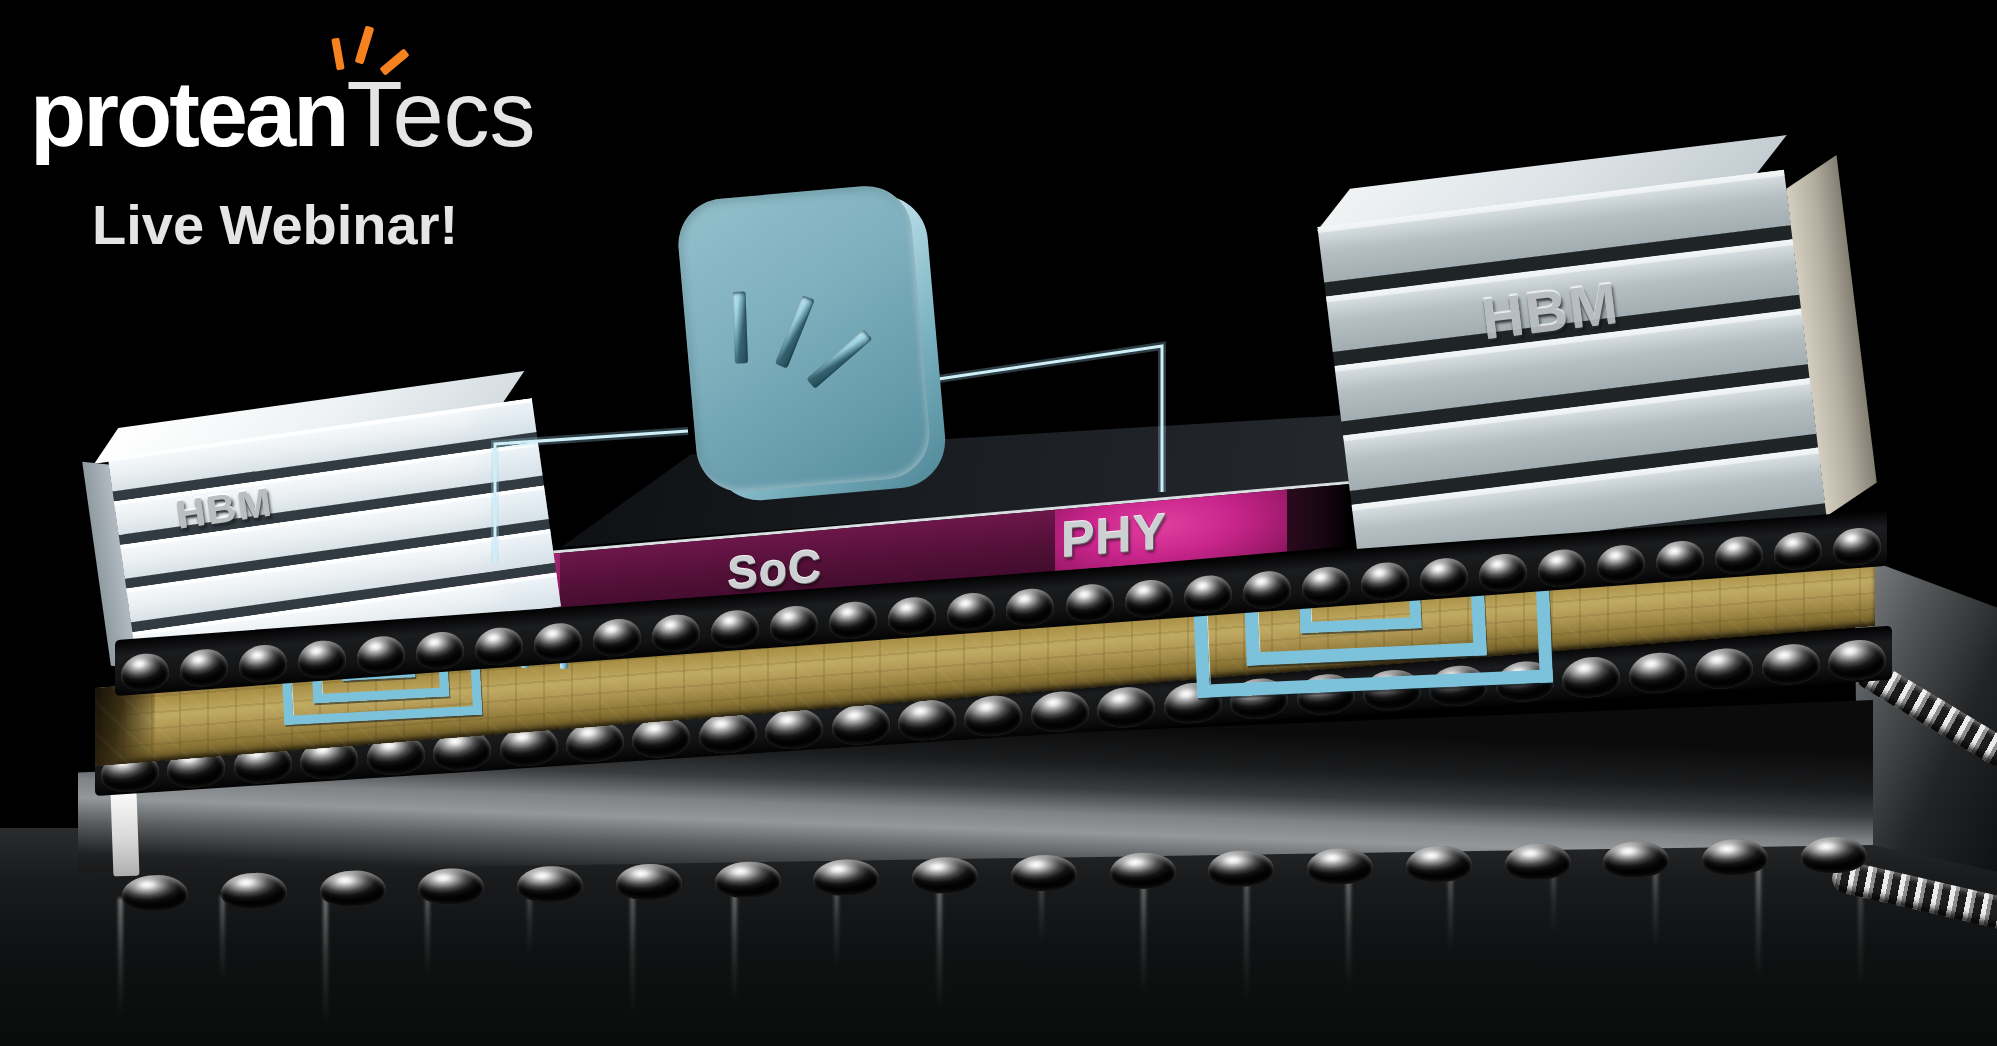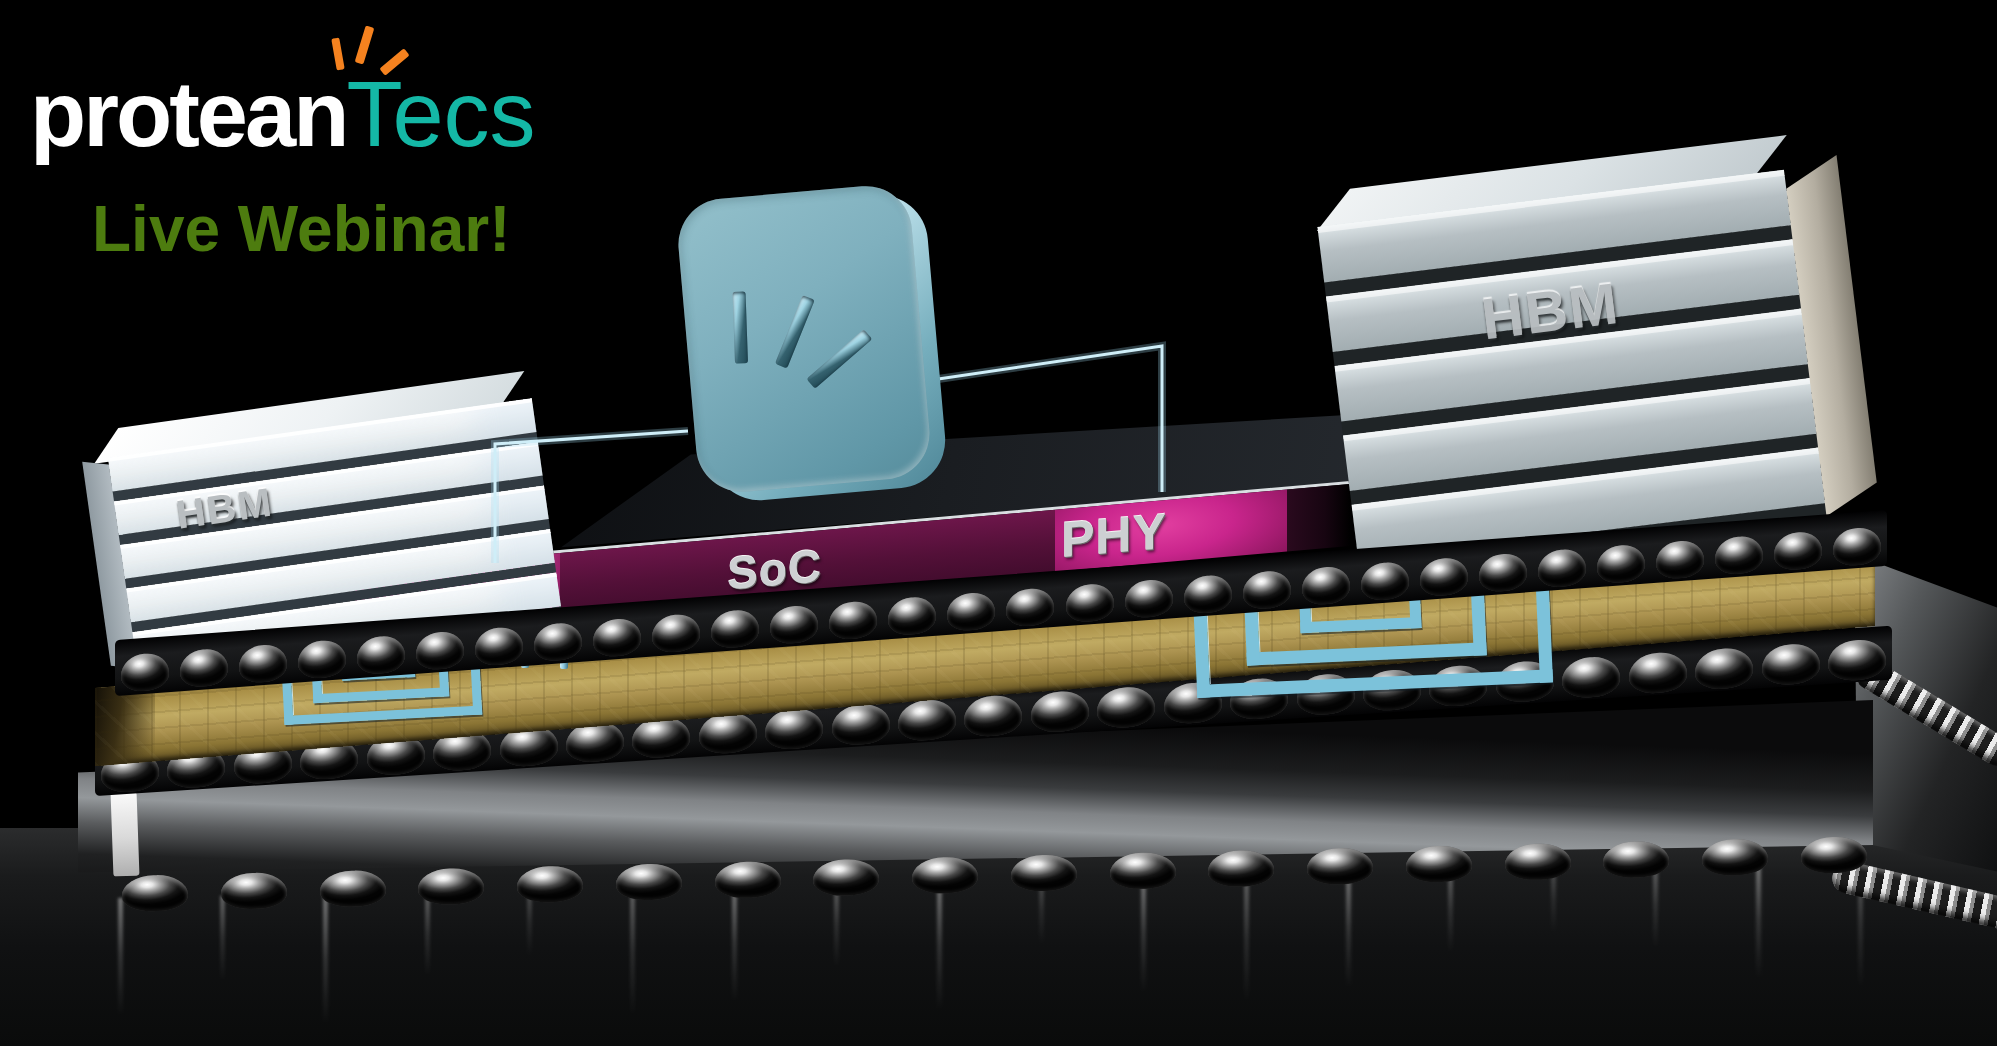--- a/index.html
+++ b/index.html
@@ -3,27 +3,27 @@
 <meta charset="utf-8">
 <style>
   html,body{margin:0;padding:0;background:#000;}
   body{font-family:"Liberation Sans",sans-serif;}
   .scene{position:relative;width:1997px;height:1046px;background:#000;overflow:hidden;}
   .abs{position:absolute;}
 
   
   .brand-row{position:absolute;left:30px;top:62px;white-space:nowrap;}
   .brand-bold{font-size:92px;font-weight:700;color:#fff;letter-spacing:-3px;}
-  .brand-light{font-size:92px;font-weight:400;color:#14b8a6;letter-spacing:0px;}
+  .brand-light{font-size:92px;font-weight:400;color:#e5e5e5;letter-spacing:0px;}
   .spark{position:absolute;}
   .spark i{position:absolute;display:block;background:#F5821F;border-radius:2px;}
   .spark .s1{left:334px;top:38px;width:8px;height:32px;transform:rotate(-10deg);}
   .spark .s2{left:360px;top:26px;width:9px;height:38px;transform:rotate(17deg);}
   .spark .s3{left:390px;top:46px;width:9px;height:32px;transform:rotate(50deg);}
-  .tagline{position:absolute;left:92px;top:192px;font-size:64px;font-weight:700;color:#4d7c0f;white-space:nowrap;}
+  .tagline{position:absolute;left:92px;top:192px;font-size:56px;font-weight:700;color:#e5e5e5;white-space:nowrap;}
 
   
   .floor{left:0;top:828px;width:1997px;height:218px;
     background:linear-gradient(180deg,#2b2c2d 0%,#1a1b1c 22%,#101112 55%,#0a0b0b 100%);}
   .streaks{left:118px;top:898px;width:1745px;height:148px;transform:skewY(-1.3deg);
     transform-origin:left top;display:flex;justify-content:space-between;}
   .streak{width:5px;height:130px;filter:blur(1.5px);
     background:linear-gradient(180deg,rgba(255,255,255,.40) 0%,rgba(255,255,255,.14) 45%,rgba(255,255,255,0) 90%);}
   .streak:nth-child(2n){height:95px;opacity:.8;}
   .streak:nth-child(3n){height:145px;}

